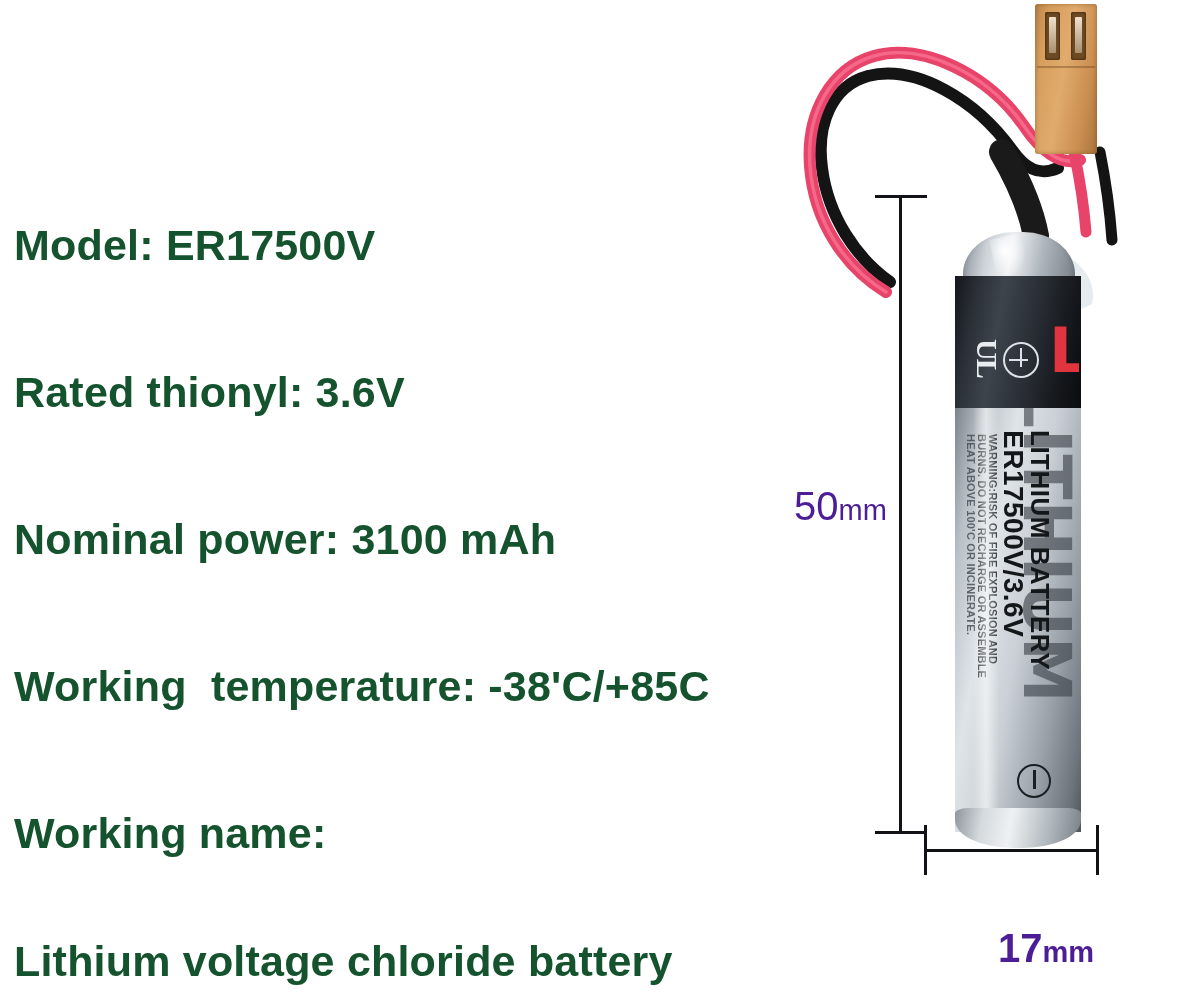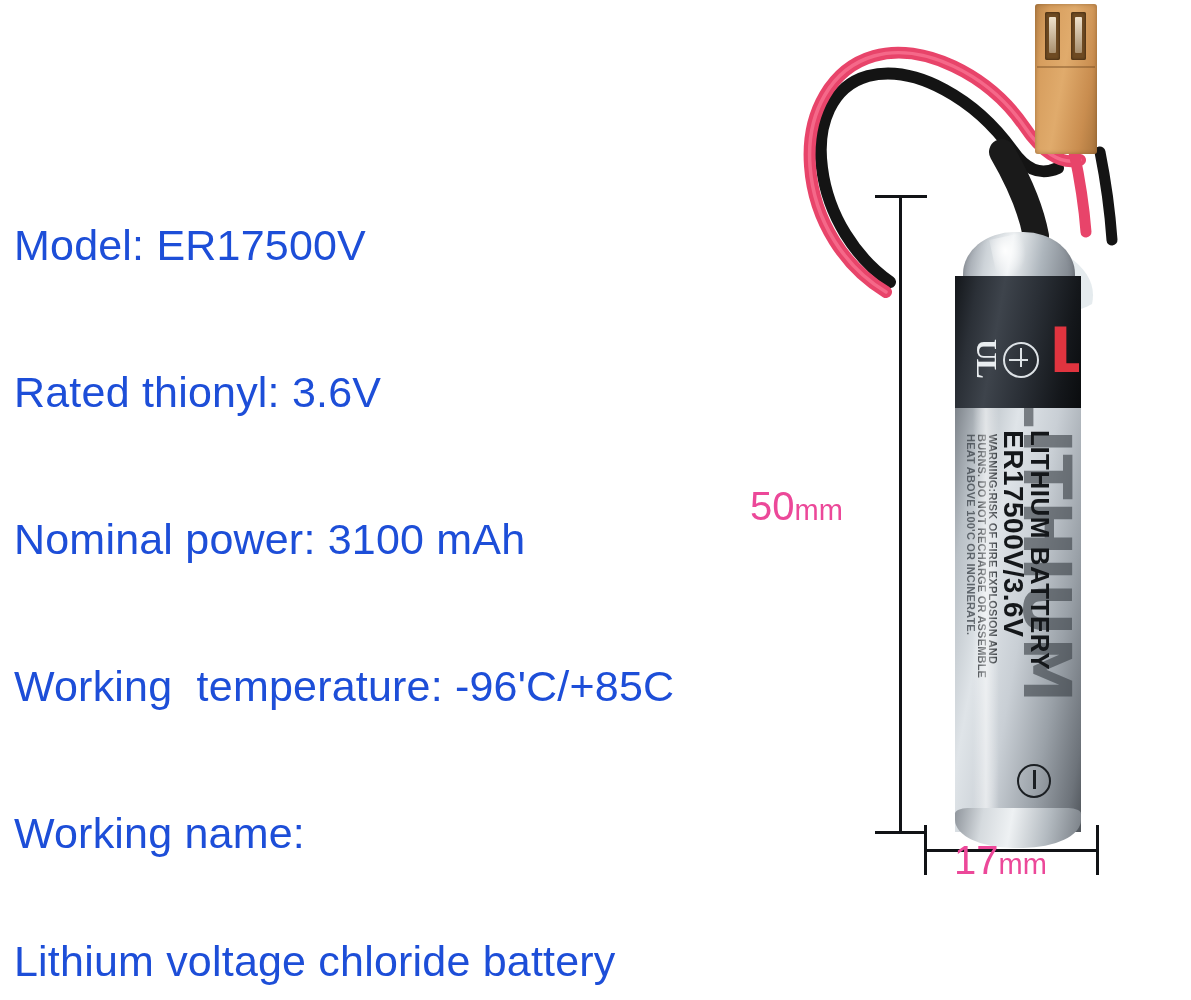--- a/index.html
+++ b/index.html
@@ -21,24 +21,24 @@
   
   .spec-list {
     position: absolute;
     left: 14px;
     top: 224px;
     width: 900px;
   }
   .spec-line {
     font-size: 43px;
     line-height: 1.0;
-    color: #1d4ed8;
+    color: #14532d;
     letter-spacing: 0.2px;
     white-space: pre;
-    font-weight: 400;
+    font-weight: 700;
   }
   .spec-line.l0 { position:absolute; left:0;  top:0;   }
   .spec-line.l1 { position:absolute; left:0;  top:147px; }
   .spec-line.l2 { position:absolute; left:0;  top:294px; }
   .spec-line.l3 { position:absolute; left:0;  top:441px; }
   .spec-line.l4 { position:absolute; left:0;  top:588px; }
   .spec-line.l5 { position:absolute; left:0;  top:716px; }
 
   
   .photo {
@@ -346,38 +346,39 @@
   .dim-h-cap-right {
     position: absolute;
     left: 356px;
     top: 825px;
     width: 2.5px;
     height: 50px;
     background: #111316;
   }
   .dim-label {
     position: absolute;
-    color: #ec4899;
+    color: #4c1d95;
     white-space: pre;
+    margin-left: 44px;
   }
   .dim-label .num { font-size: 40px; }
   .dim-label .unit { font-size: 29px; }
   .dim-height-label { left: 10px; top: 484px; }
-  .dim-width-label  { left: 214px; top: 838px; }
+  .dim-width-label  { left: 214px; top: 926px; font-weight: bold; }
 </style>
 </head>
 <body>
 
 <div id="page">
 
   <div class="spec-list">
     <div class="spec-line l0">Model: ER17500V</div>
     <div class="spec-line l1">Rated thionyl: 3.6V</div>
     <div class="spec-line l2">Nominal power: 3100 mAh</div>
-    <div class="spec-line l3">Working  temperature: -96'C/+85C</div>
+    <div class="spec-line l3">Working  temperature: -38'C/+85C</div>
     <div class="spec-line l4">Working name:</div>
     <div class="spec-line l5">Lithium voltage chloride battery</div>
   </div>
 
   <div class="photo">
 
     <svg class="wire-svg" viewBox="0 0 451 330">
 
       <path d="M 318 168 C 300 176 286 170 272 150 C 236 100 176 64 128 76
                C 92 86 76 124 82 168 C 88 216 116 258 150 282" fill="none" stroke="#141414" stroke-width="12" stroke-linecap="round"></path>

